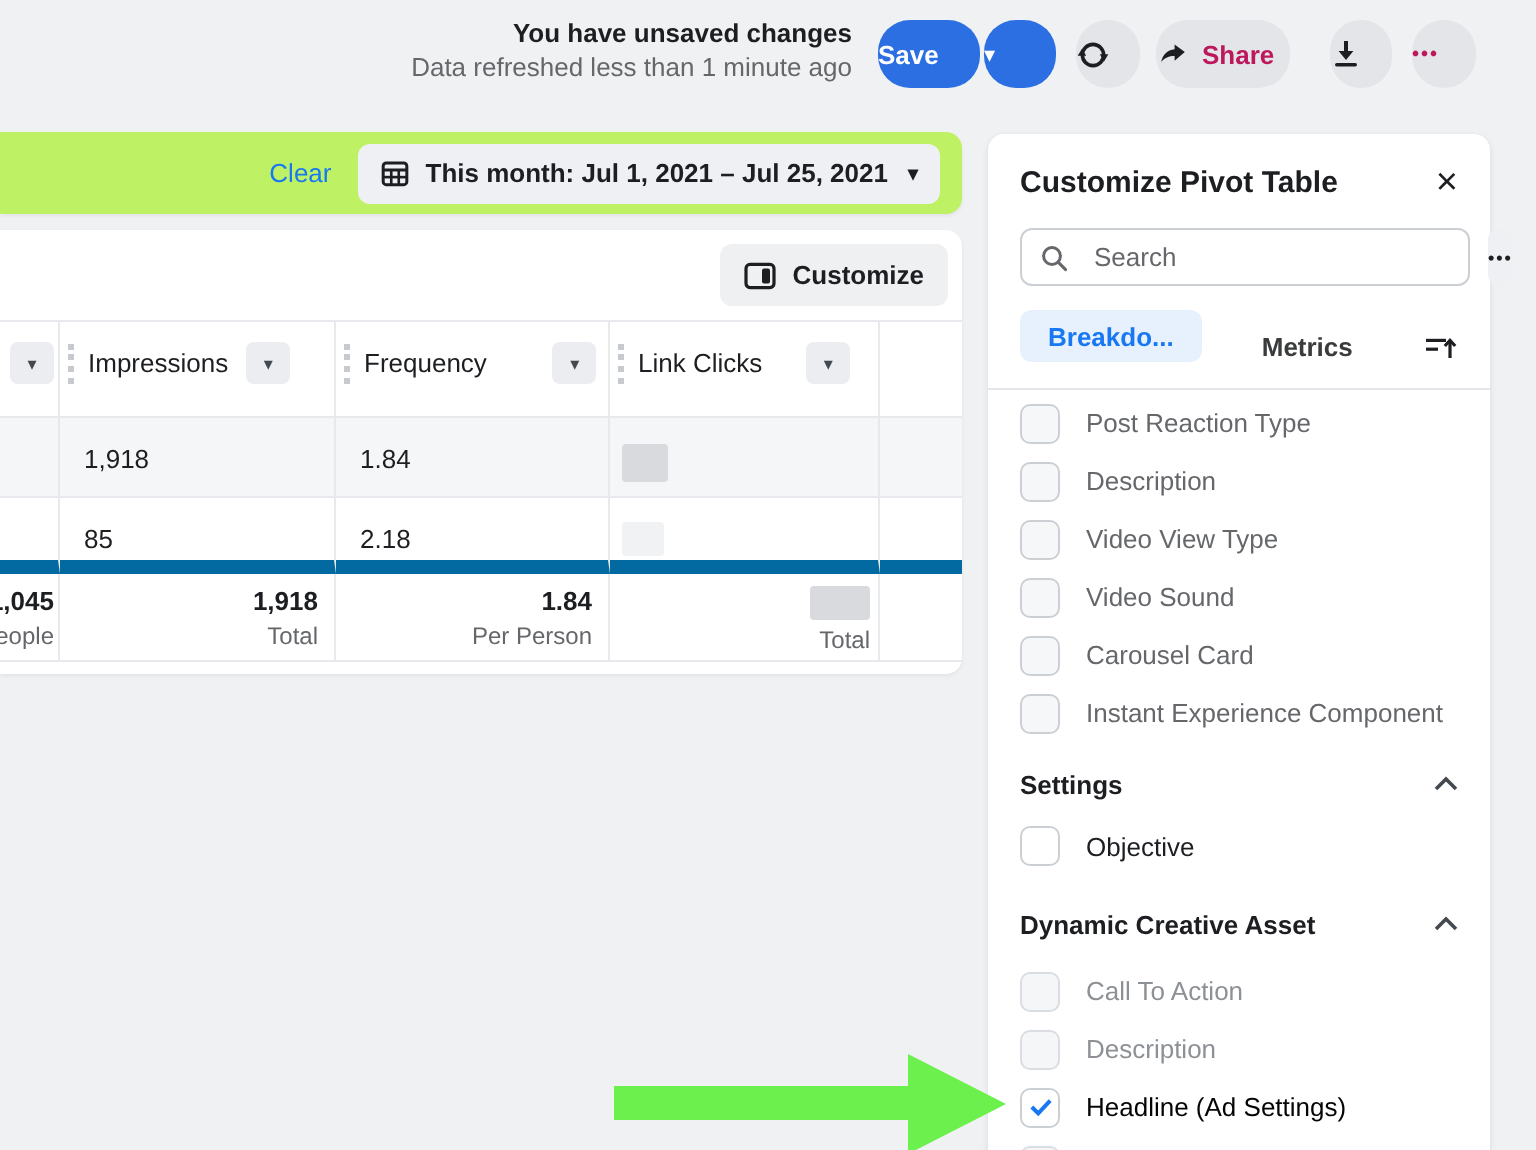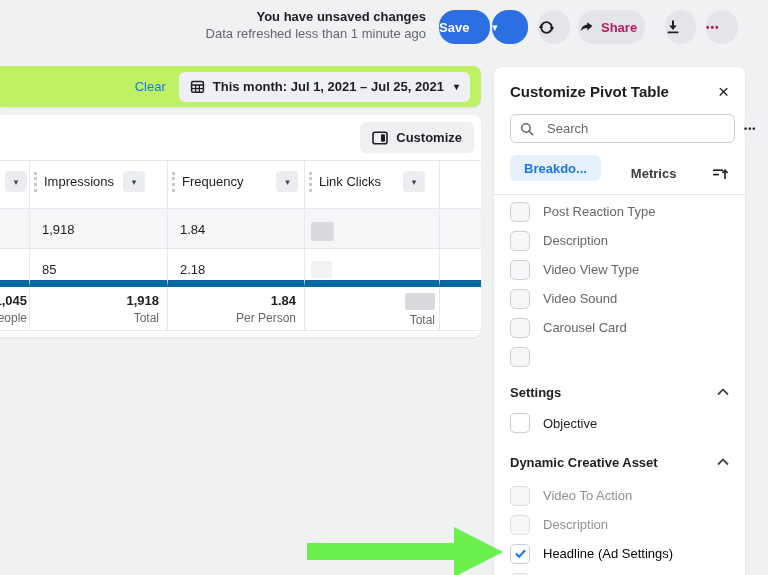--- a/index.html
+++ b/index.html
@@ -313,20 +313,21 @@
     <div class="crow">
       <span class="cb"></span>
       <span class="clabel">Video Sound</span>
     </div>
     <div class="crow">
       <span class="cb"></span>
       <span class="clabel">Carousel Card</span>
     </div>
     <div class="crow">
       <span class="cb"></span>
+      <span class="clabel">Instant Experience Component</span>
     </div>
 
     <div class="sec-head" style="margin-top:6px;">
       <span class="sec-title">Settings</span>
       <span>
         <svg width="12" height="8" viewBox="0 0 12 8">
           <polyline points="1,6.5 6,1.5 11,6.5" fill="none" stroke="#44494f" stroke-width="1.8"></polyline>
         </svg>
       </span>
     </div>
@@ -340,21 +341,21 @@
       <span class="sec-title">Dynamic Creative Asset</span>
       <span>
         <svg width="12" height="8" viewBox="0 0 12 8">
           <polyline points="1,6.5 6,1.5 11,6.5" fill="none" stroke="#44494f" stroke-width="1.8"></polyline>
         </svg>
       </span>
     </div>
 
     <div class="crow" style="margin-top:4px;">
       <span class="cb dis"></span>
-      <span class="clabel dim">Video To Action</span>
+      <span class="clabel dim">Call To Action</span>
     </div>
     <div class="crow">
       <span class="cb dis"></span>
       <span class="clabel dim">Description</span>
     </div>
     <div class="crow">
       <span class="cb white">
         <svg width="13" height="11" viewBox="0 0 14 12">
           <polyline points="2,6 5.5,9.5 12,2.5" fill="none" stroke="#1877f2" stroke-width="2.2"></polyline>
         </svg>

